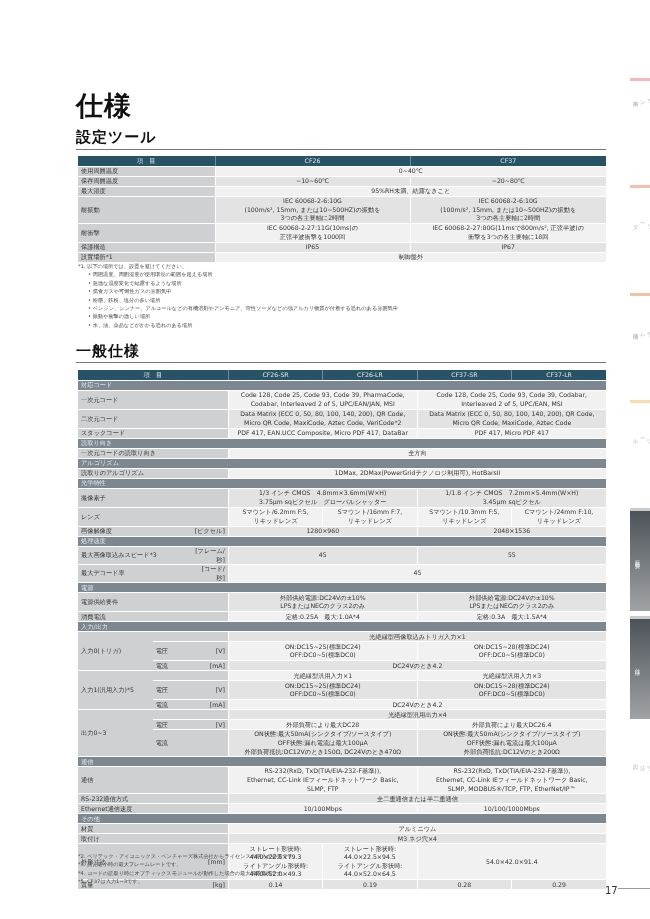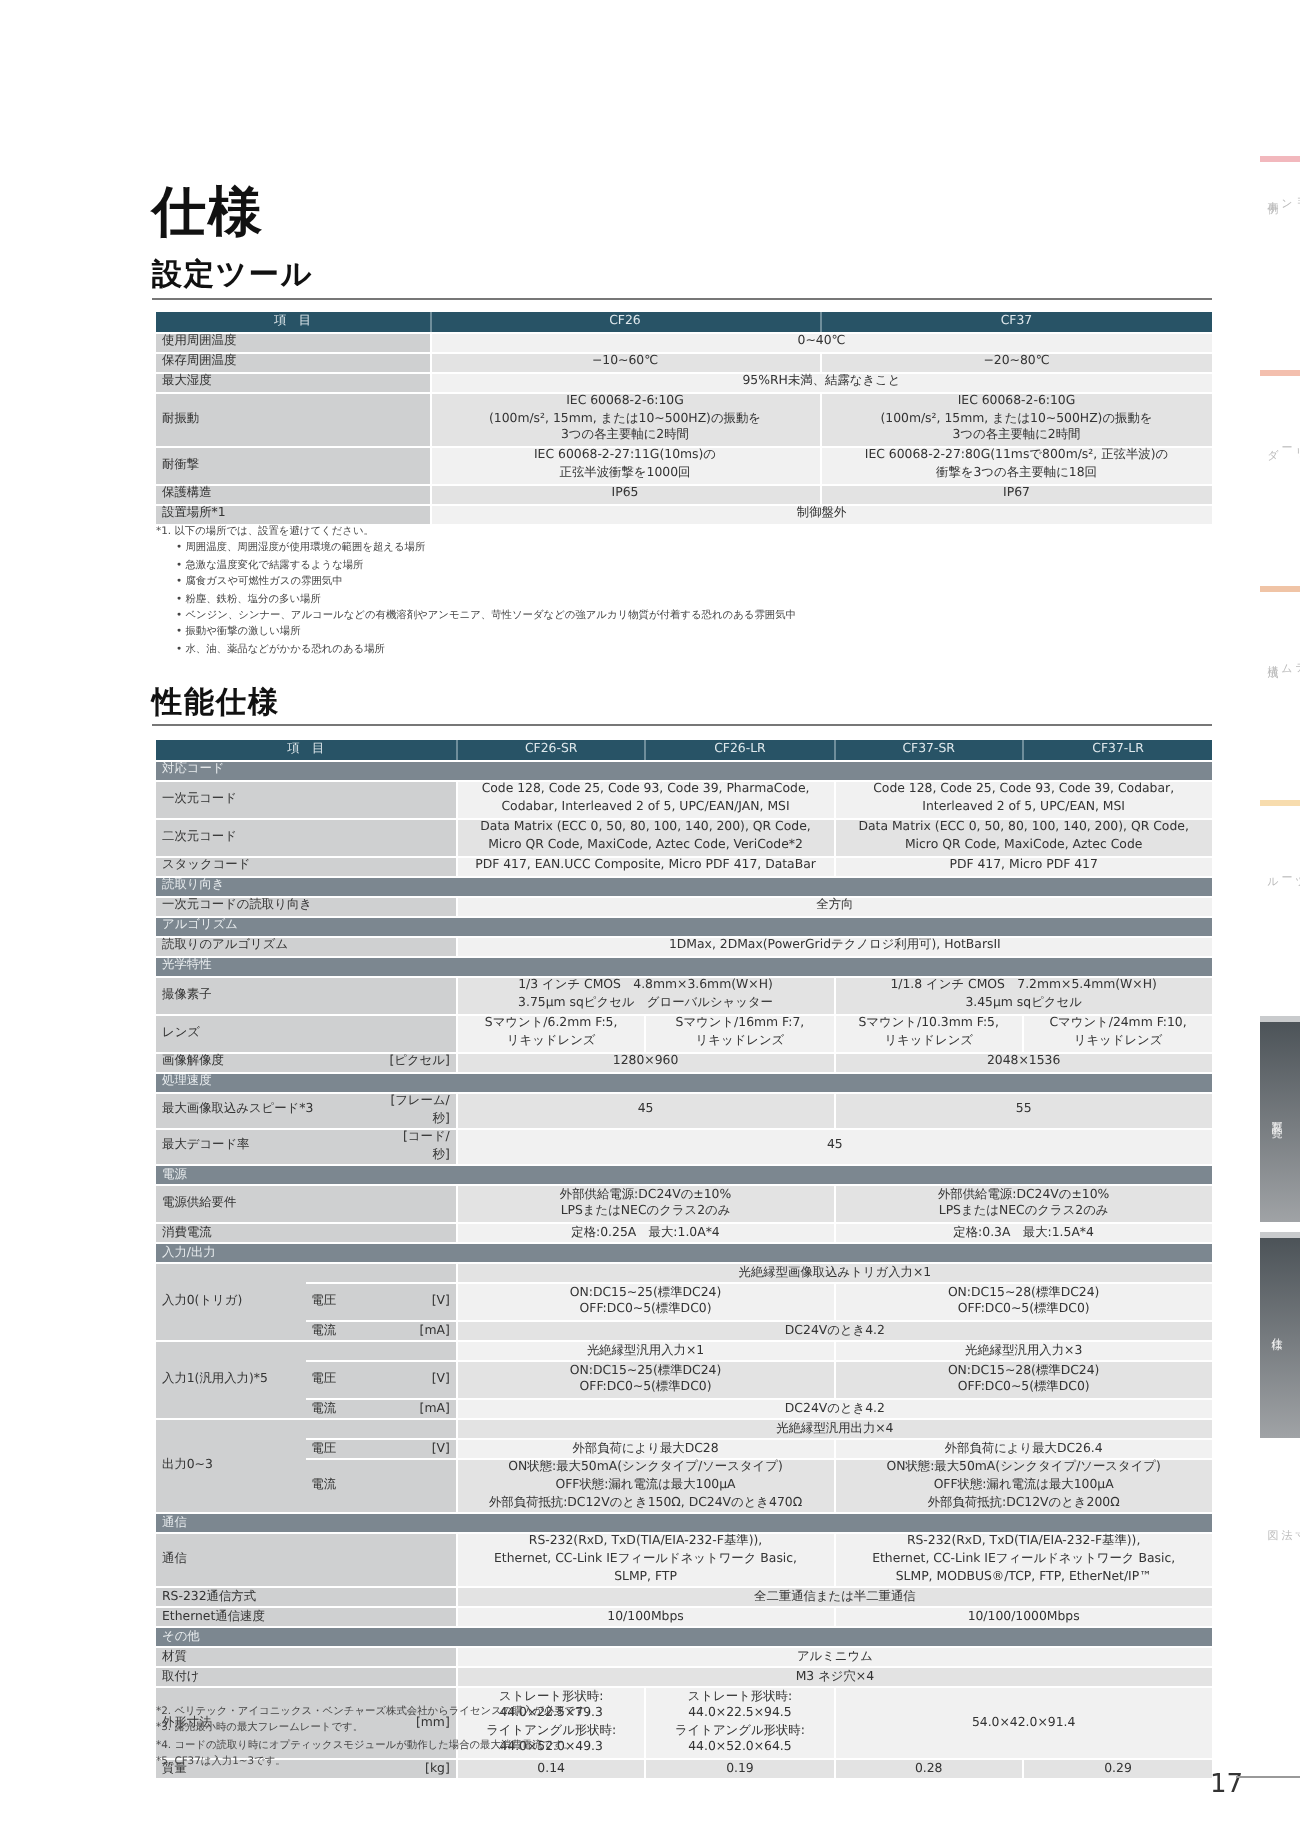--- a/index.html
+++ b/index.html
@@ -17,21 +17,21 @@
   tr.sect td{background:#7c8790;color:#e8ecee;height:9px;}
   td.unit{text-align:right;}
   .notes{position:absolute;left:78px;font-size:5.2px;line-height:8.4px;color:#444;}
   .notes .ind{padding-left:10px;}
   .side{position:absolute;right:0;top:0;width:30px;height:919px;}
   .side .tab{position:absolute;left:10px;width:20px;}
   .side .bar{position:absolute;left:0;width:20px;height:3px;}
   .side .vt{position:absolute;left:3px;writing-mode:vertical-rl;font-size:5.5px;color:#bbb;letter-spacing:1px;}
   .side .dark{position:absolute;left:0;width:20px;background:linear-gradient(#4c5358,#a0a3a6);border-top:3px solid #c9cbcd;}
   .side .dark .vt{color:#eee;}
-  .pagenum{position:absolute;left:605px;top:885px;font-size:13px;color:#333;}
+  .pagenum{position:absolute;left:605px;top:885px;font-size:10px;color:#333;}
   .pagerule{position:absolute;left:618px;top:888px;width:32px;height:1px;background:#999;}
 </style>
 </head>
 <body>
 
 <h1 class="page-title">仕様</h1>
 
 <h2 class="sec-title" style="top:128px">設定ツール</h2>
 <div class="sec-rule" style="top:149px"></div>
 
@@ -86,21 +86,21 @@
   <div>*1.  以下の場所では、設置を避けてください。</div>
   <div class="ind">• 周囲温度、周囲湿度が使用環境の範囲を超える場所</div>
   <div class="ind">• 急激な温度変化で結露するような場所</div>
   <div class="ind">• 腐食ガスや可燃性ガスの雰囲気中</div>
   <div class="ind">• 粉塵、鉄粉、塩分の多い場所</div>
   <div class="ind">• ベンジン、シンナー、アルコールなどの有機溶剤やアンモニア、苛性ソーダなどの強アルカリ物質が付着する恐れのある雰囲気中</div>
   <div class="ind">• 振動や衝撃の激しい場所</div>
   <div class="ind">• 水、油、薬品などがかかる恐れのある場所</div>
 </div>
 
-<h2 class="sec-title" style="top:342px">性能仕様</h2>
+<h2 class="sec-title" style="top:342px">一般仕様</h2>
 <div class="sec-rule" style="top:362px"></div>
 
 <table style="top:370px">
   <colgroup>
       <col style="width:68px">
       <col style="width:35px">
       <col style="width:34px">
       <col style="width:86px">
       <col style="width:86px">
       <col style="width:86px">

